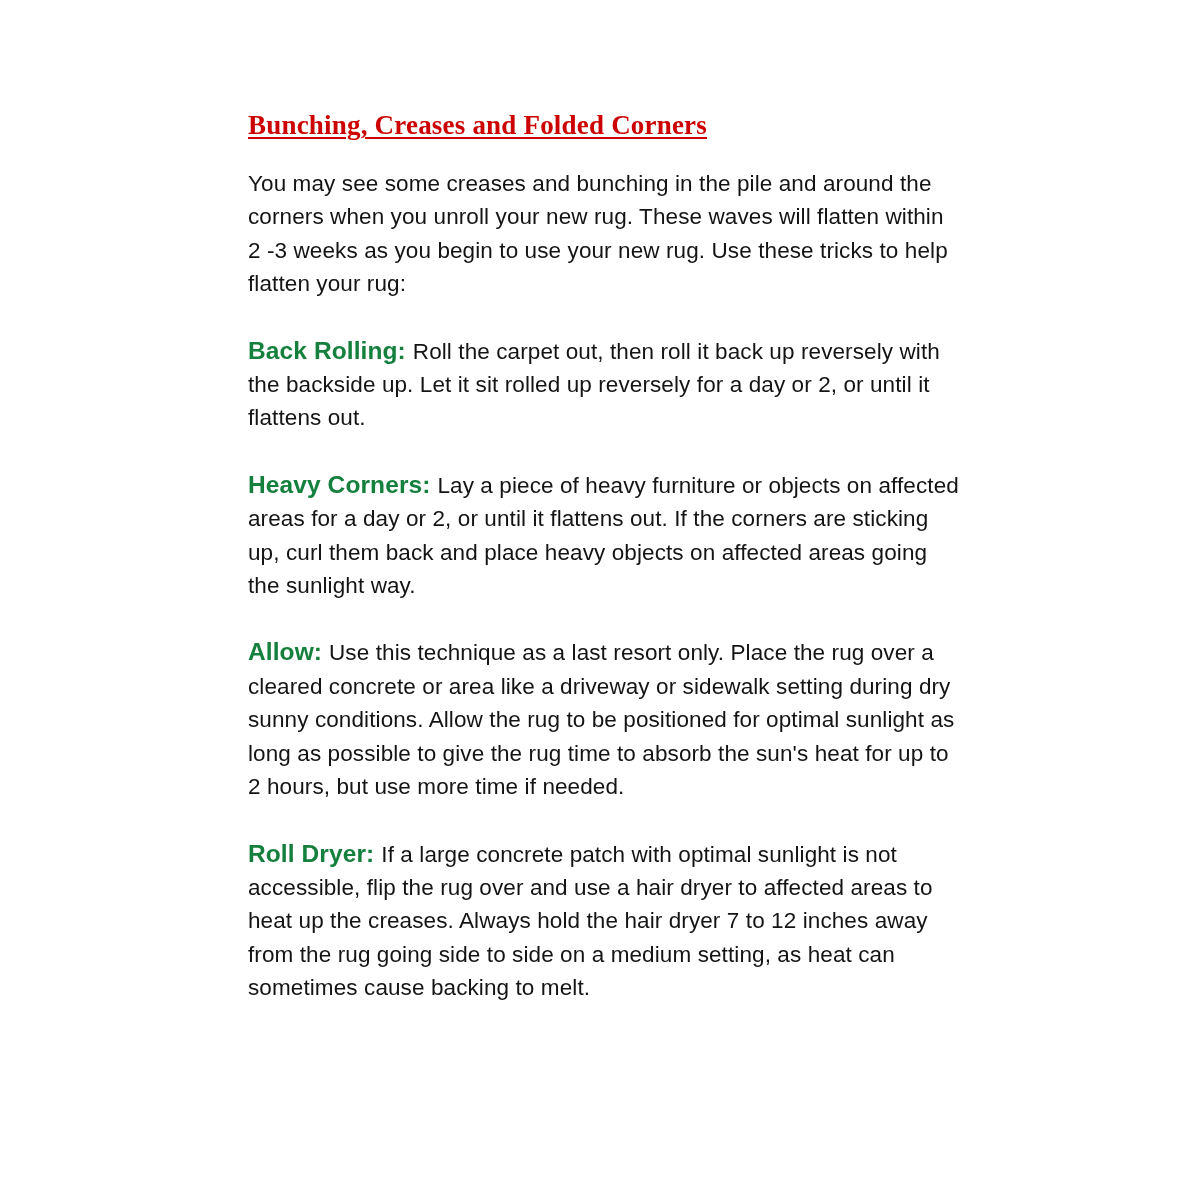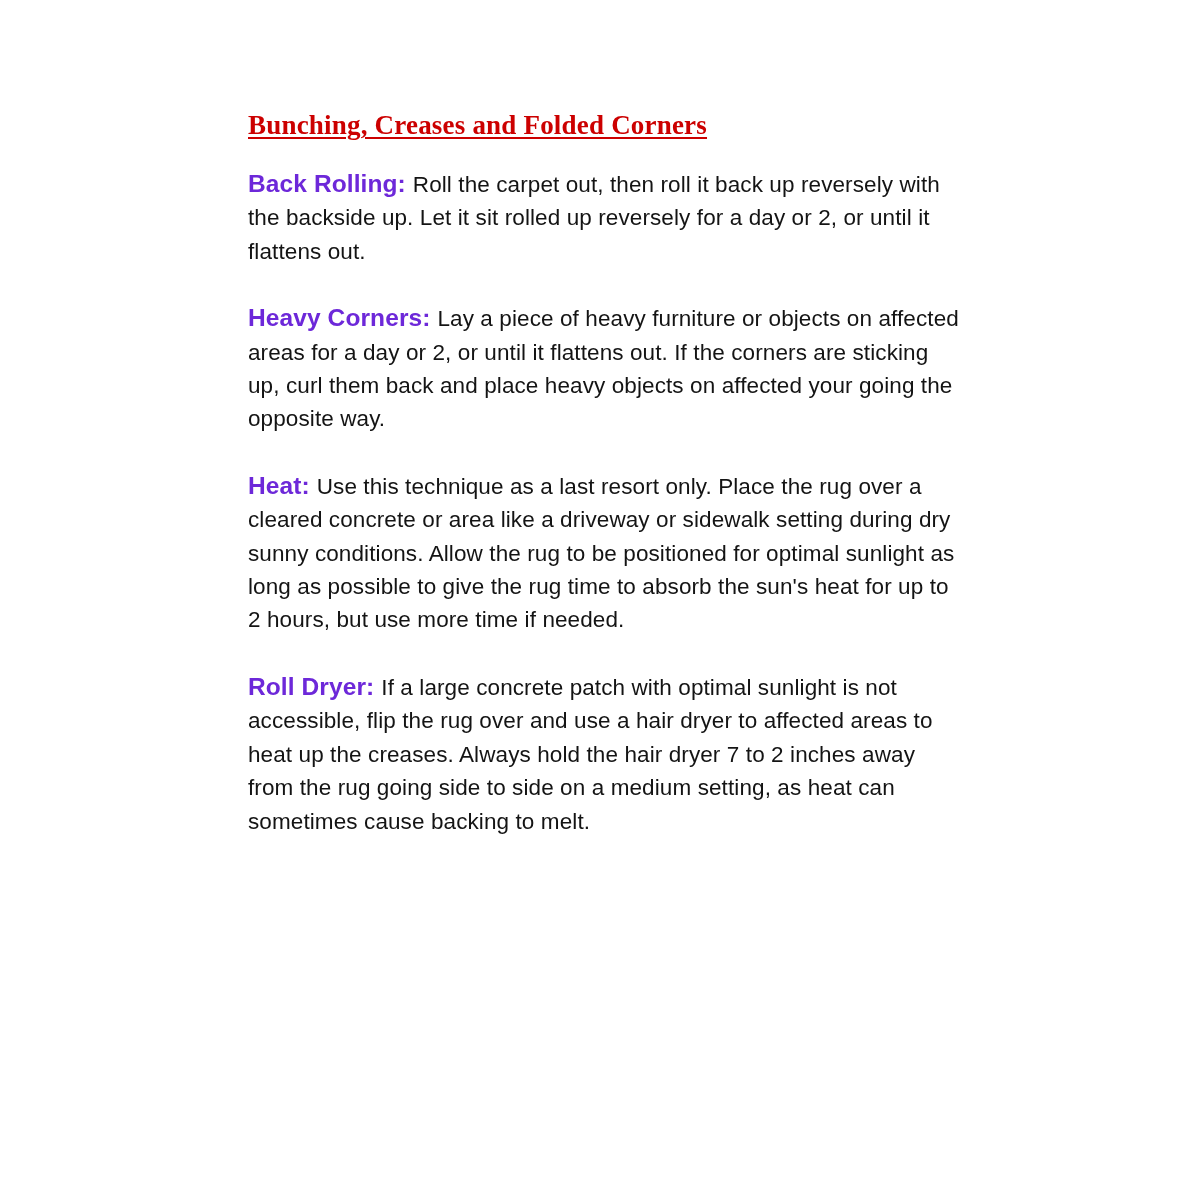--- a/index.html
+++ b/index.html
@@ -34,43 +34,44 @@
   .para {
     font-size: 22.5px;
     line-height: 33.4px;
     color: #141414;
     margin-bottom: 33px;
     letter-spacing: 0.1px;
   }
   .para .lead {
     font-weight: 700;
     font-size: 24.5px;
-    color: #6d28d9;
+    color: #15803d;
   }
   .para .lead::after { content: " "; }
 </style>
 </head>
 <body>
 
 <div class="page">
   <div class="content">
 
     <h1 class="doc-heading">Bunching, Creases and Folded Corners</h1>
 
+    <p class="para">You may see some creases and bunching in the pile and around the corners when you unroll your new rug. These waves will flatten within 2 -3 weeks as you begin to use your new rug. Use these tricks to help flatten your rug:</p>
 
     <p class="para">
       <span class="lead">Back Rolling:</span><span>Roll the carpet out, then roll it back up reversely with the backside up. Let it sit rolled up reversely for a day or 2, or until it flattens out.</span>
     </p>
 
     <p class="para">
-      <span class="lead">Heavy Corners:</span><span>Lay a piece of heavy furniture or objects on affected areas for a day or 2, or until it flattens out. If the corners are sticking up, curl them back and place heavy objects on affected your going the opposite way.</span>
+      <span class="lead">Heavy Corners:</span><span>Lay a piece of heavy furniture or objects on affected areas for a day or 2, or until it flattens out. If the corners are sticking up, curl them back and place heavy objects on affected areas going the sunlight way.</span>
     </p>
 
     <p class="para">
-      <span class="lead">Heat:</span><span>Use this technique as a last resort only. Place the rug over a cleared concrete or area like a driveway or sidewalk setting during dry sunny conditions. Allow the rug to be positioned for optimal sunlight as long as possible to give the rug time to absorb the sun's heat for up to 2 hours, but use more time if needed.</span>
+      <span class="lead">Allow:</span><span>Use this technique as a last resort only. Place the rug over a cleared concrete or area like a driveway or sidewalk setting during dry sunny conditions. Allow the rug to be positioned for optimal sunlight as long as possible to give the rug time to absorb the sun's heat for up to 2 hours, but use more time if needed.</span>
     </p>
 
     <p class="para">
-      <span class="lead">Roll Dryer:</span><span>If a large concrete patch with optimal sunlight is not accessible, flip the rug over and use a hair dryer to affected areas to heat up the creases. Always hold the hair dryer 7 to 2 inches away from the rug going side to side on a medium setting, as heat can sometimes cause backing to melt.</span>
+      <span class="lead">Roll Dryer:</span><span>If a large concrete patch with optimal sunlight is not accessible, flip the rug over and use a hair dryer to affected areas to heat up the creases. Always hold the hair dryer 7 to 12 inches away from the rug going side to side on a medium setting, as heat can sometimes cause backing to melt.</span>
     </p>
 
   </div>
 </div>
 
 </body></html>

